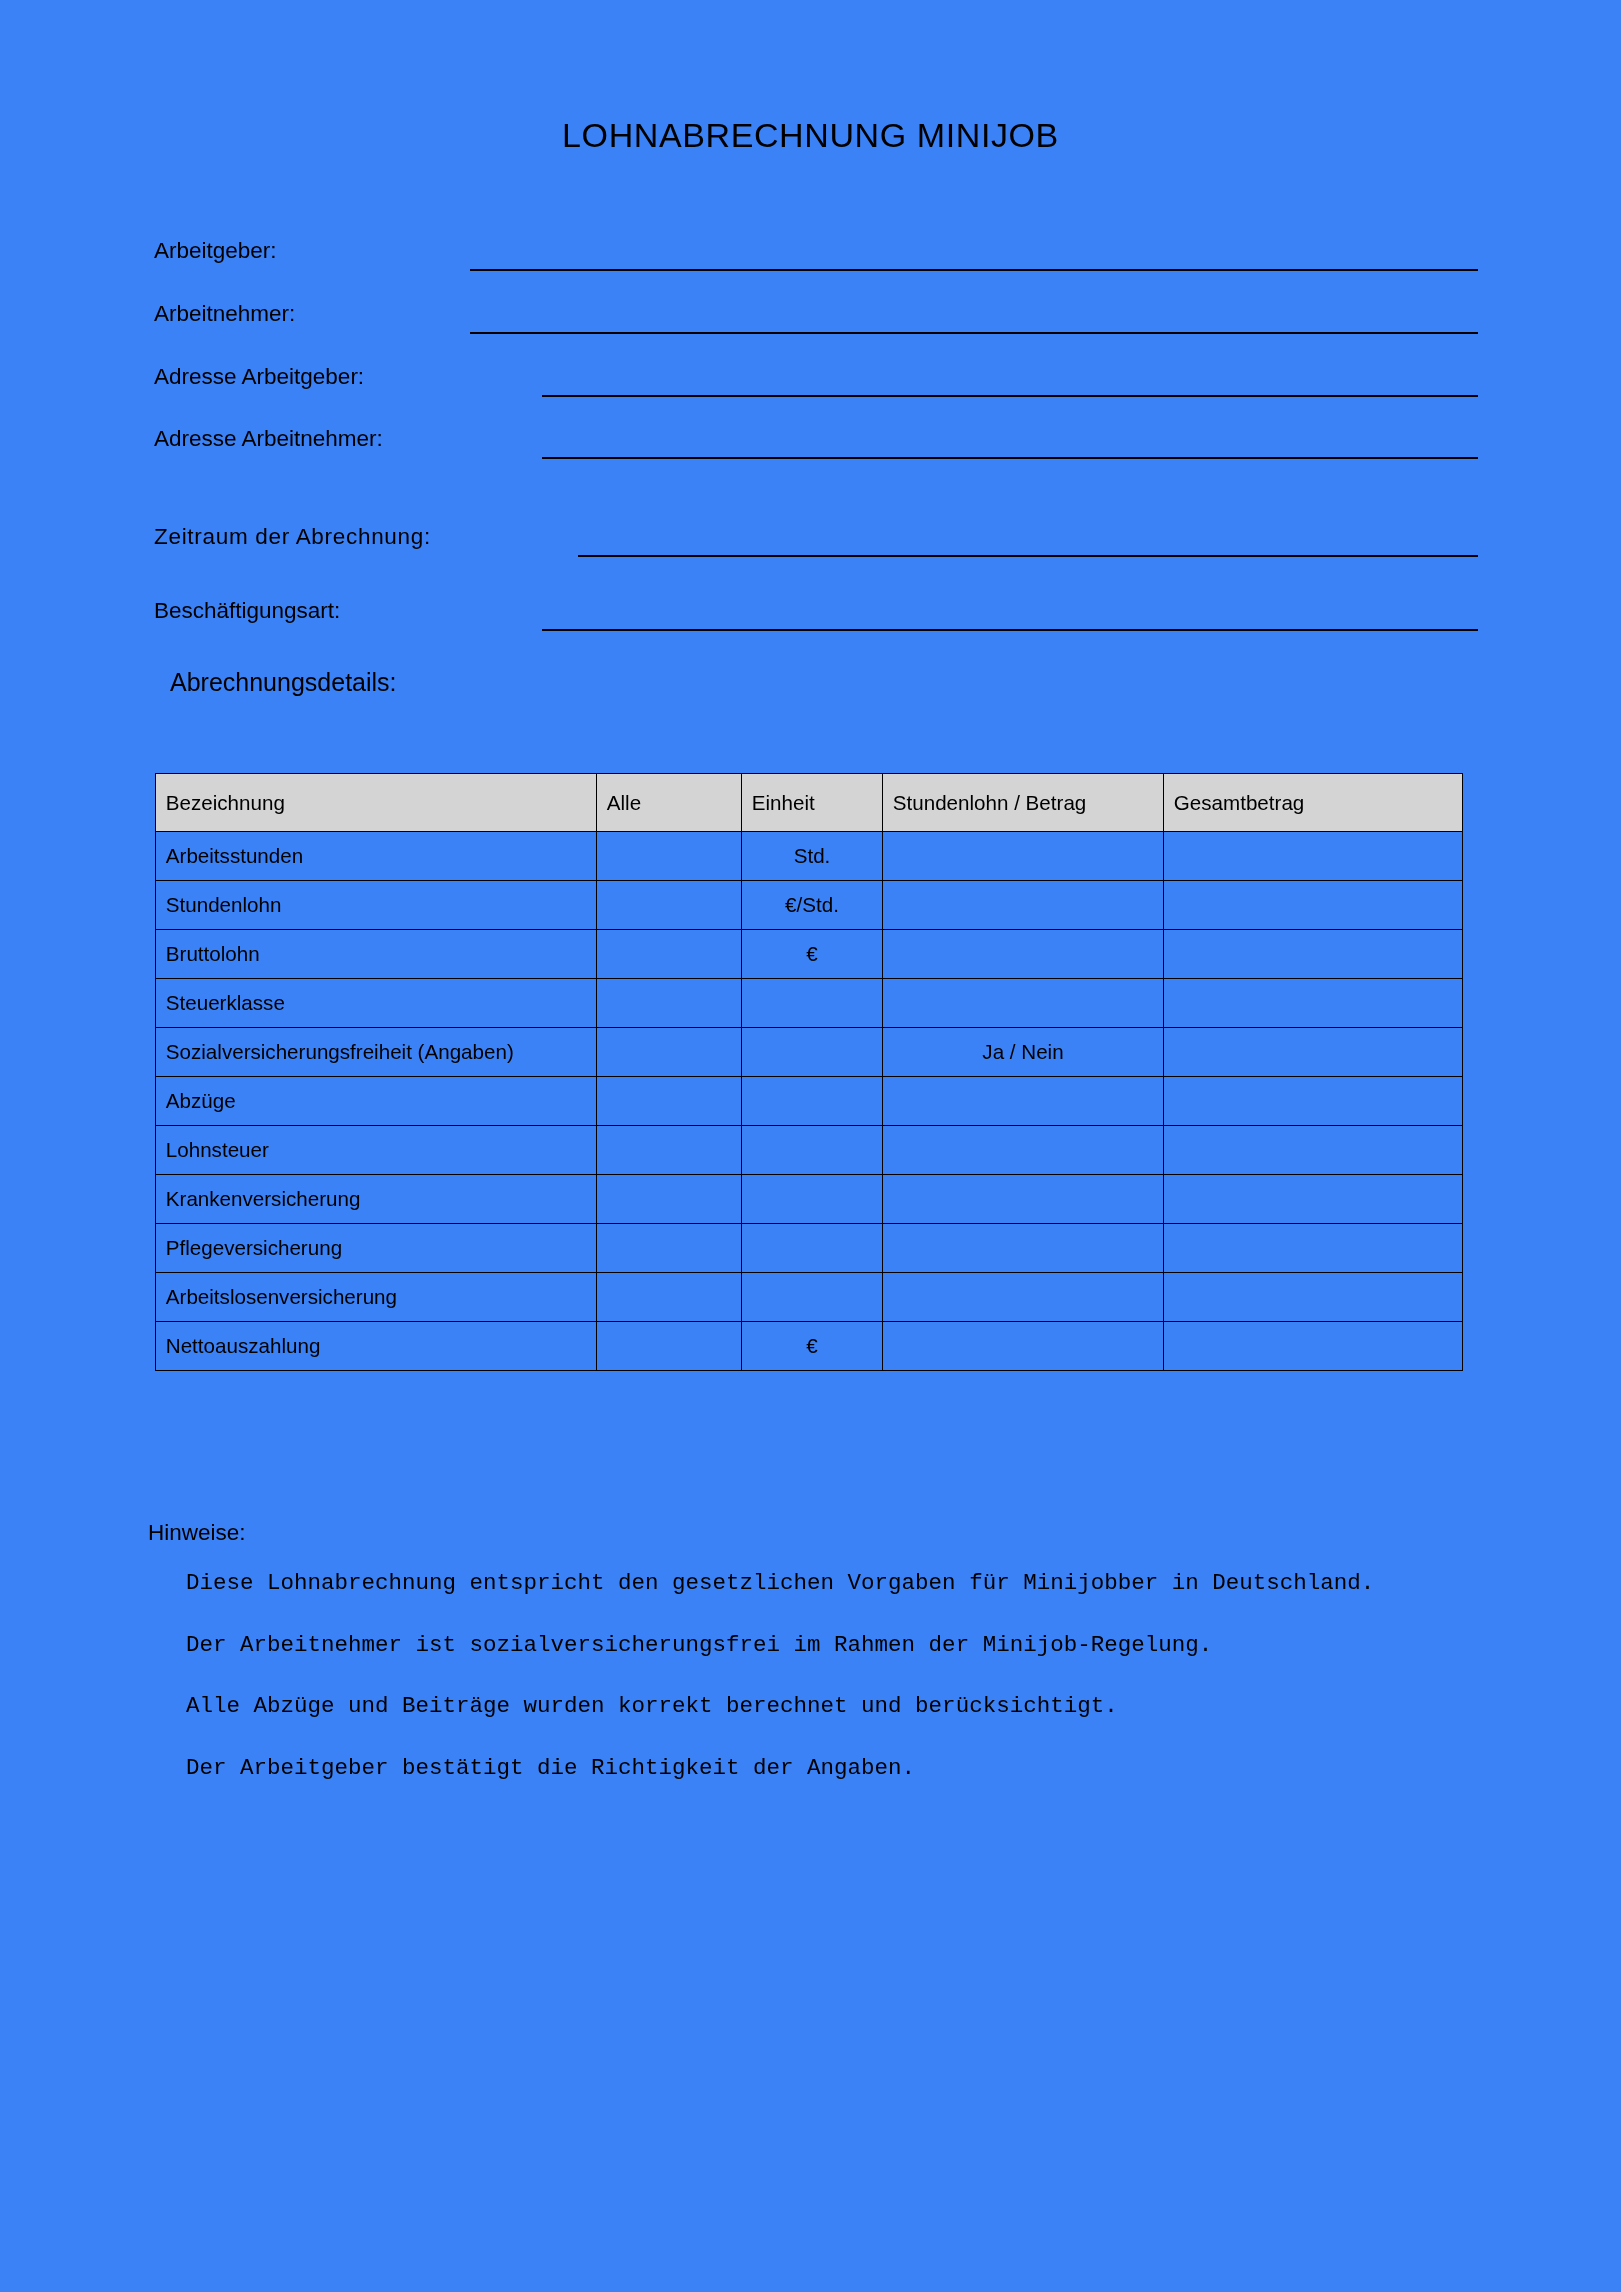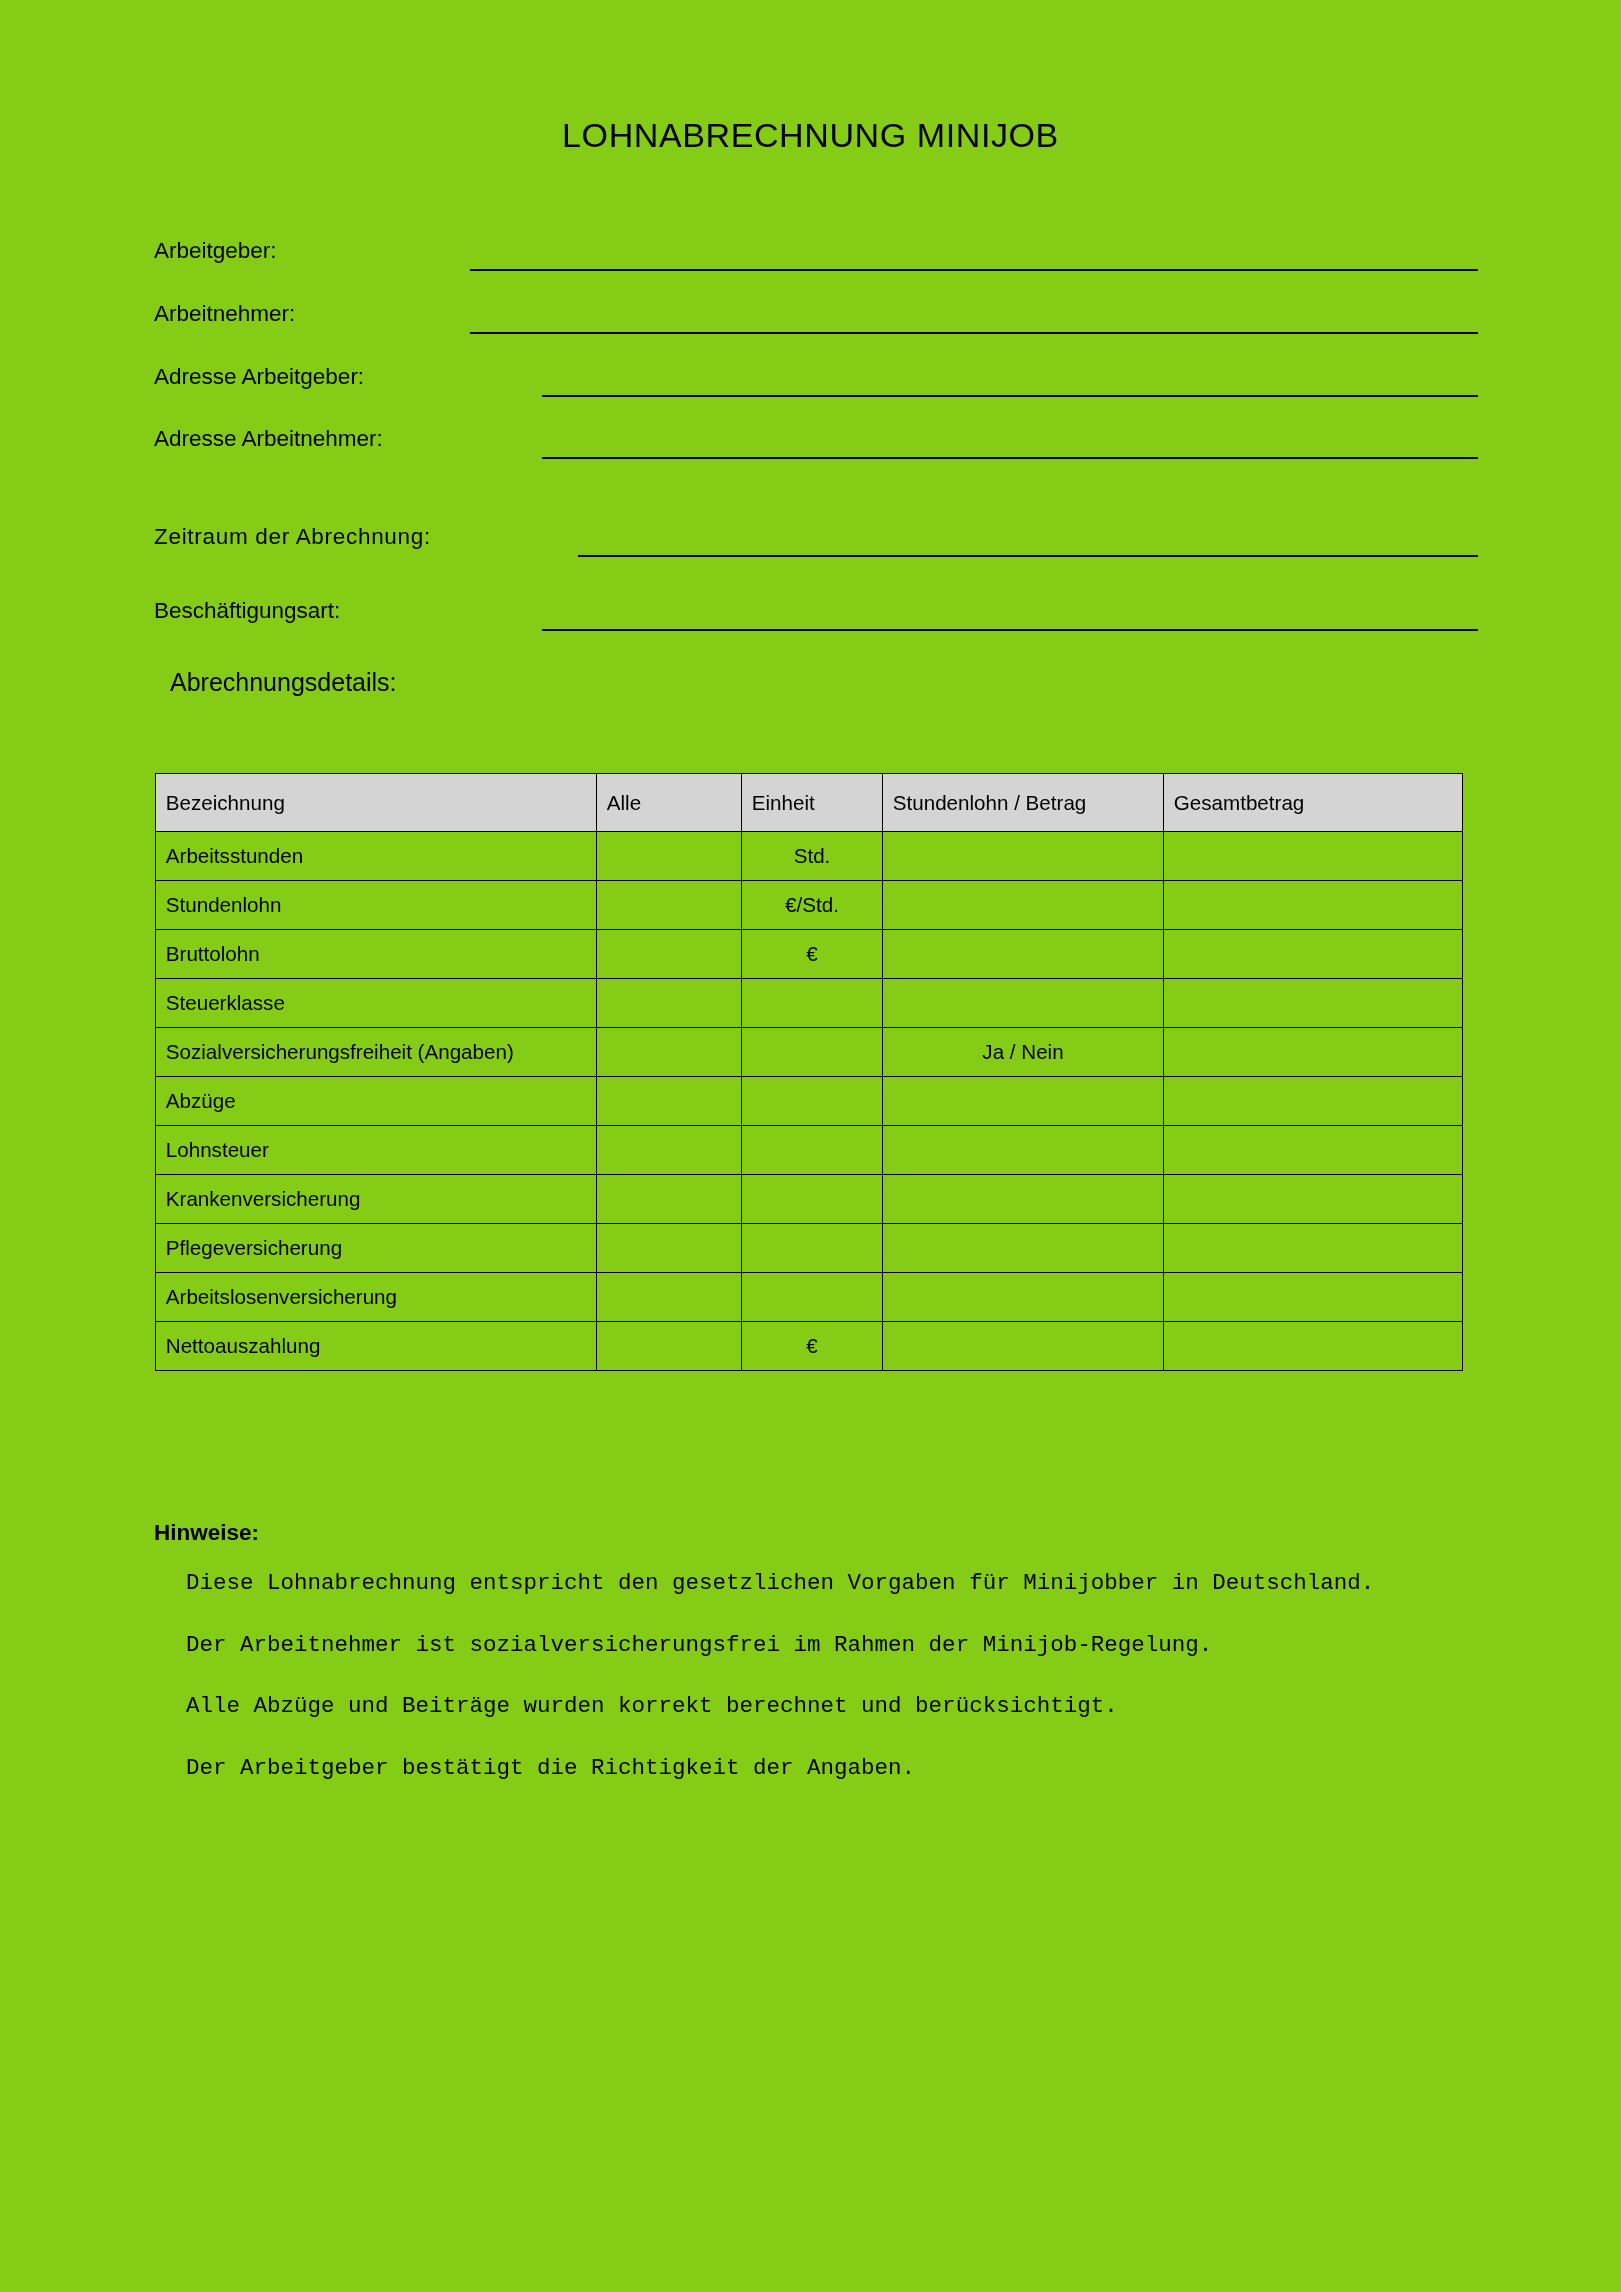--- a/index.html
+++ b/index.html
@@ -9,21 +9,21 @@
     background: #ffffff;
   }
   body {
     font-family: "Liberation Sans", sans-serif;
     color: #000000;
   }
   .page {
     position: relative;
     width: 1621px;
     height: 2293px;
-    background: #84cc16;
+    background: #3b82f6;
     margin: 0 auto;
     overflow: hidden;
   }
 
   
   .doc-title {
     position: absolute;
     left: 0;
     top: 116px;
     width: 1621px;
@@ -105,25 +105,24 @@
 
   col.w-desc  { width: 441px; }
   col.w-qty   { width: 145px; }
   col.w-unit  { width: 141px; }
   col.w-rate  { width: 281px; }
   col.w-total { width: 299px; }
 
   
   .notes-heading {
     position: absolute;
-    left: 154px;
+    left: 148px;
     top: 1520px;
     font-size: 22.5px;
     white-space: nowrap;
-    font-weight: bold;
   }
   .notes-list {
     position: absolute;
     left: 186px;
     top: 1572px;
     width: 1274px;
     margin: 0;
     padding: 0;
     list-style: none;
   }

